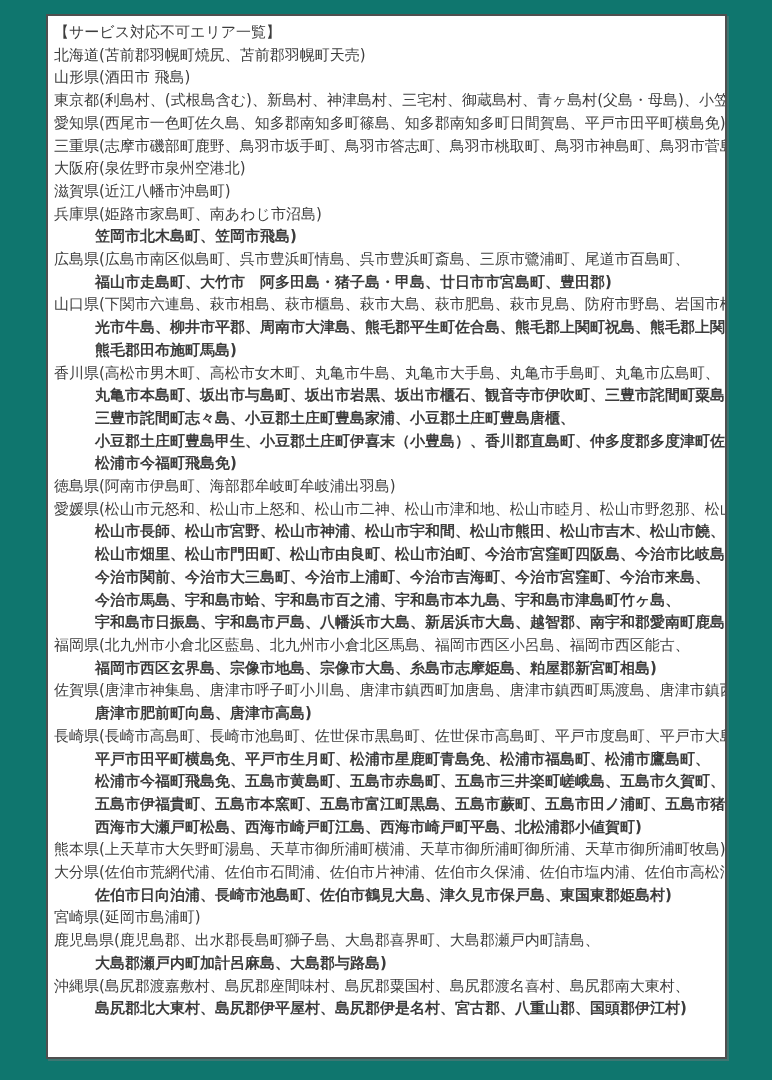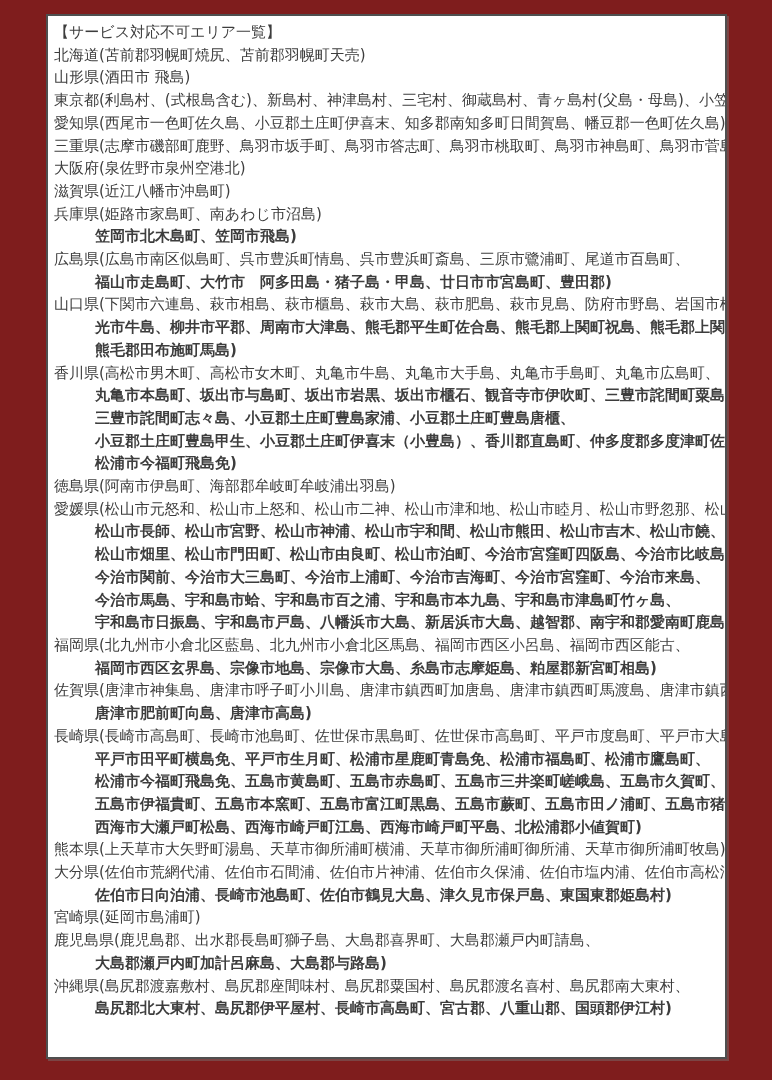--- a/index.html
+++ b/index.html
@@ -5,21 +5,21 @@
   html, body {
     margin: 0;
     padding: 0;
     background: #ffffff;
     font-family: "DejaVu Sans", "Liberation Sans", sans-serif;
   }
   .page {
     position: relative;
     width: 772px;
     height: 1080px;
-    background: #7f1d1d;
+    background: #0f766e;
     overflow: hidden;
   }
   .doc-box {
     position: absolute;
     left: 46px;
     top: 14px;
     width: 681px;
     height: 1045px;
     border: 2px solid #4f4f4f;
     box-shadow: 2px 2px 0 rgba(120,120,120,0.45);
@@ -43,21 +43,21 @@
 </head>
 <body>
 
 <div class="page">
   <div class="doc-box">
     <div class="title">【サービス対応不可エリア一覧】</div>
     <div>
         <div class="line">北海道(苫前郡羽幌町焼尻、苫前郡羽幌町天売)</div>
         <div class="line">山形県(酒田市 飛島)</div>
         <div class="line">東京都(利島村、(式根島含む)、新島村、神津島村、三宅村、御蔵島村、青ヶ島村(父島・母島)、小笠原村)</div>
-        <div class="line">愛知県(西尾市一色町佐久島、小豆郡土庄町伊喜末、知多郡南知多町日間賀島、幡豆郡一色町佐久島)</div>
+        <div class="line">愛知県(西尾市一色町佐久島、知多郡南知多町篠島、知多郡南知多町日間賀島、平戸市田平町横島免)</div>
         <div class="line">三重県(志摩市磯部町鹿野、鳥羽市坂手町、鳥羽市答志町、鳥羽市桃取町、鳥羽市神島町、鳥羽市菅島町)</div>
         <div class="line">大阪府(泉佐野市泉州空港北)</div>
         <div class="line">滋賀県(近江八幡市沖島町)</div>
         <div class="line">兵庫県(姫路市家島町、南あわじ市沼島)</div>
         <div class="line indent">笠岡市北木島町、笠岡市飛島)</div>
         <div class="line">広島県(広島市南区似島町、呉市豊浜町情島、呉市豊浜町斎島、三原市鷺浦町、尾道市百島町、</div>
         <div class="line indent">福山市走島町、大竹市　阿多田島・猪子島・甲島、廿日市市宮島町、豊田郡)</div>
         <div class="line">山口県(下関市六連島、萩市相島、萩市櫃島、萩市大島、萩市肥島、萩市見島、防府市野島、岩国市柱島、</div>
         <div class="line indent">光市牛島、柳井市平郡、周南市大津島、熊毛郡平生町佐合島、熊毛郡上関町祝島、熊毛郡上関町八島</div>
         <div class="line indent">熊毛郡田布施町馬島)</div>
@@ -82,16 +82,16 @@
         <div class="line indent">松浦市今福町飛島免、五島市黄島町、五島市赤島町、五島市三井楽町嵯峨島、五島市久賀町、</div>
         <div class="line indent">五島市伊福貴町、五島市本窯町、五島市富江町黒島、五島市蕨町、五島市田ノ浦町、五島市猪之木町</div>
         <div class="line indent">西海市大瀬戸町松島、西海市崎戸町江島、西海市崎戸町平島、北松浦郡小値賀町)</div>
         <div class="line">熊本県(上天草市大矢野町湯島、天草市御所浦町横浦、天草市御所浦町御所浦、天草市御所浦町牧島)</div>
         <div class="line">大分県(佐伯市荒網代浦、佐伯市石間浦、佐伯市片神浦、佐伯市久保浦、佐伯市塩内浦、佐伯市高松浦、</div>
         <div class="line indent">佐伯市日向泊浦、長崎市池島町、佐伯市鶴見大島、津久見市保戸島、東国東郡姫島村)</div>
         <div class="line">宮崎県(延岡市島浦町)</div>
         <div class="line">鹿児島県(鹿児島郡、出水郡長島町獅子島、大島郡喜界町、大島郡瀬戸内町請島、</div>
         <div class="line indent">大島郡瀬戸内町加計呂麻島、大島郡与路島)</div>
         <div class="line">沖縄県(島尻郡渡嘉敷村、島尻郡座間味村、島尻郡粟国村、島尻郡渡名喜村、島尻郡南大東村、</div>
-        <div class="line indent">島尻郡北大東村、島尻郡伊平屋村、長崎市高島町、宮古郡、八重山郡、国頭郡伊江村)</div>
+        <div class="line indent">島尻郡北大東村、島尻郡伊平屋村、島尻郡伊是名村、宮古郡、八重山郡、国頭郡伊江村)</div>
       </div>
   </div>
 </div>
 
 </body></html>

